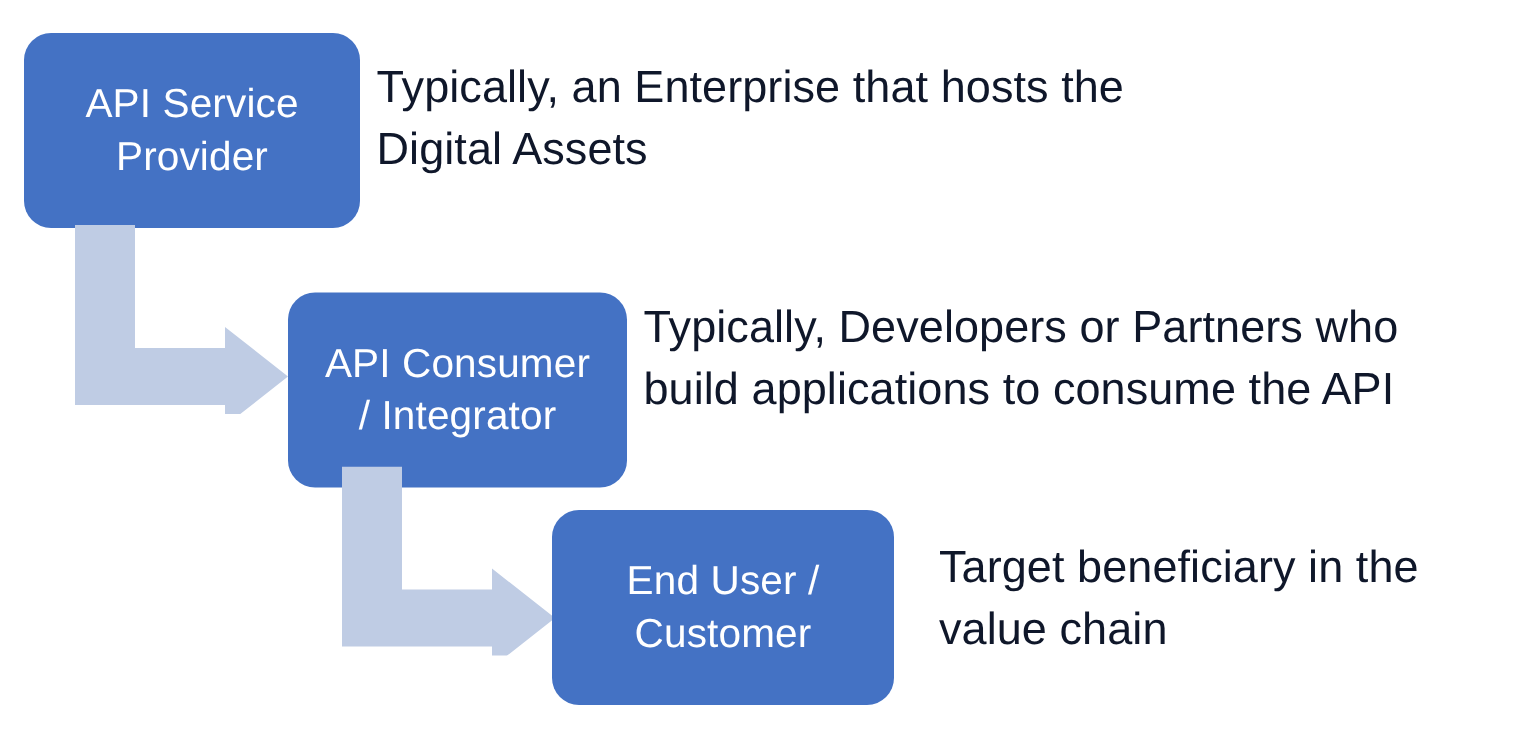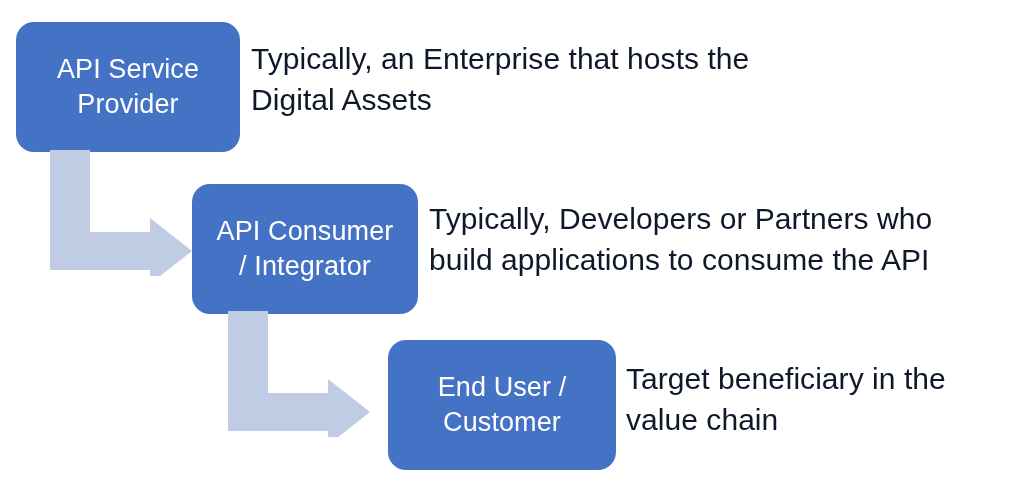--- a/index.html
+++ b/index.html
@@ -36,22 +36,22 @@
     padding: 4px 10px;
     letter-spacing: 0.1px;
   }
   .role-box .role-label {
     display: block;
     width: 100%;
     white-space: pre-line;
   }
 
   #box-provider { left: 16px;  top: 22px;  width: 224px; height: 130px; }
-  #box-consumer { left: 192px; top: 184px; width: 226px; height: 130px; }
-  #box-enduser  { left: 368px; top: 340px; width: 228px; height: 130px; margin-left: 20px; }
+  #box-consumer { left: 192px; top: 195px; width: 226px; height: 130px; }
+  #box-enduser  { left: 368px; top: 340px; width: 228px; height: 130px; }
 
   
   .elbow-arrow {
     position: absolute;
     display: block;
   }
   #arrow-1 { left: 46px;  top: 150px; width: 150px; height: 126px; }
   #arrow-2 { left: 224px; top: 311px; width: 150px; height: 126px; }
 
   

